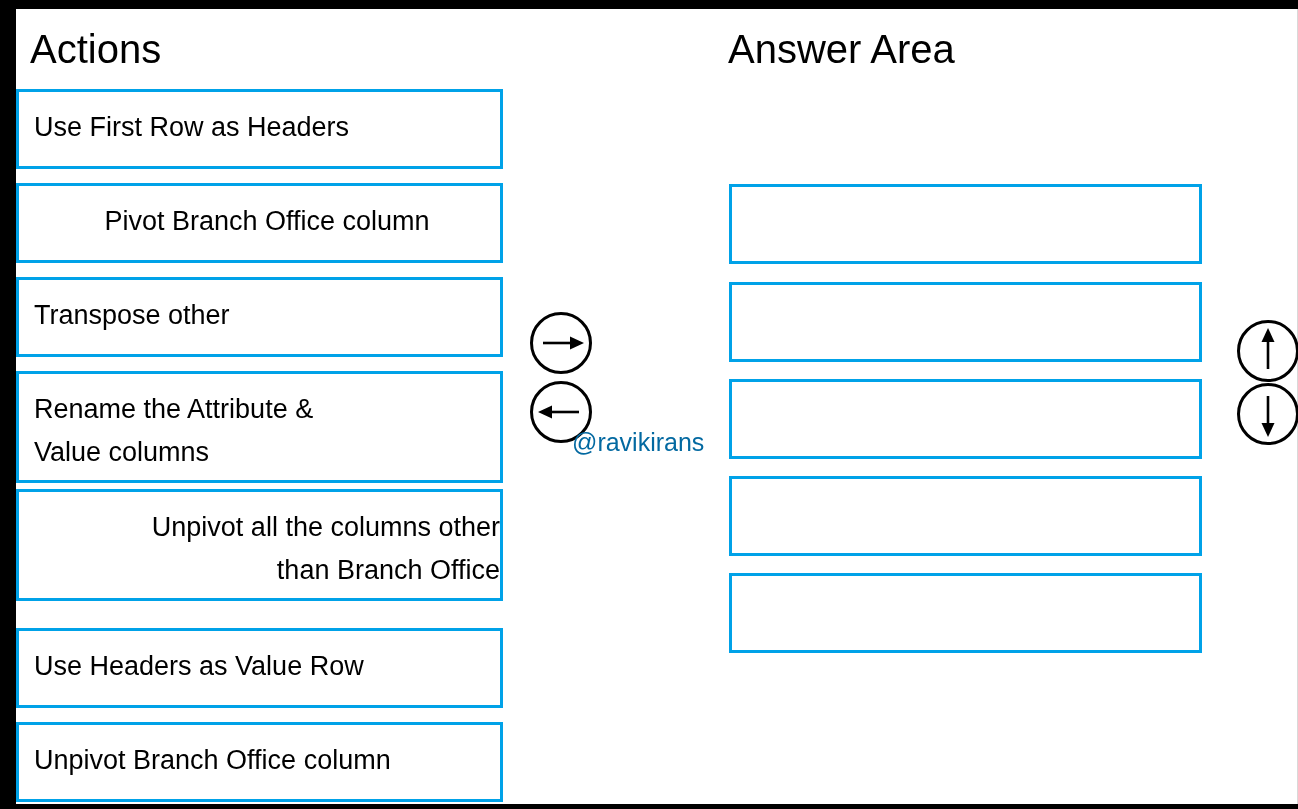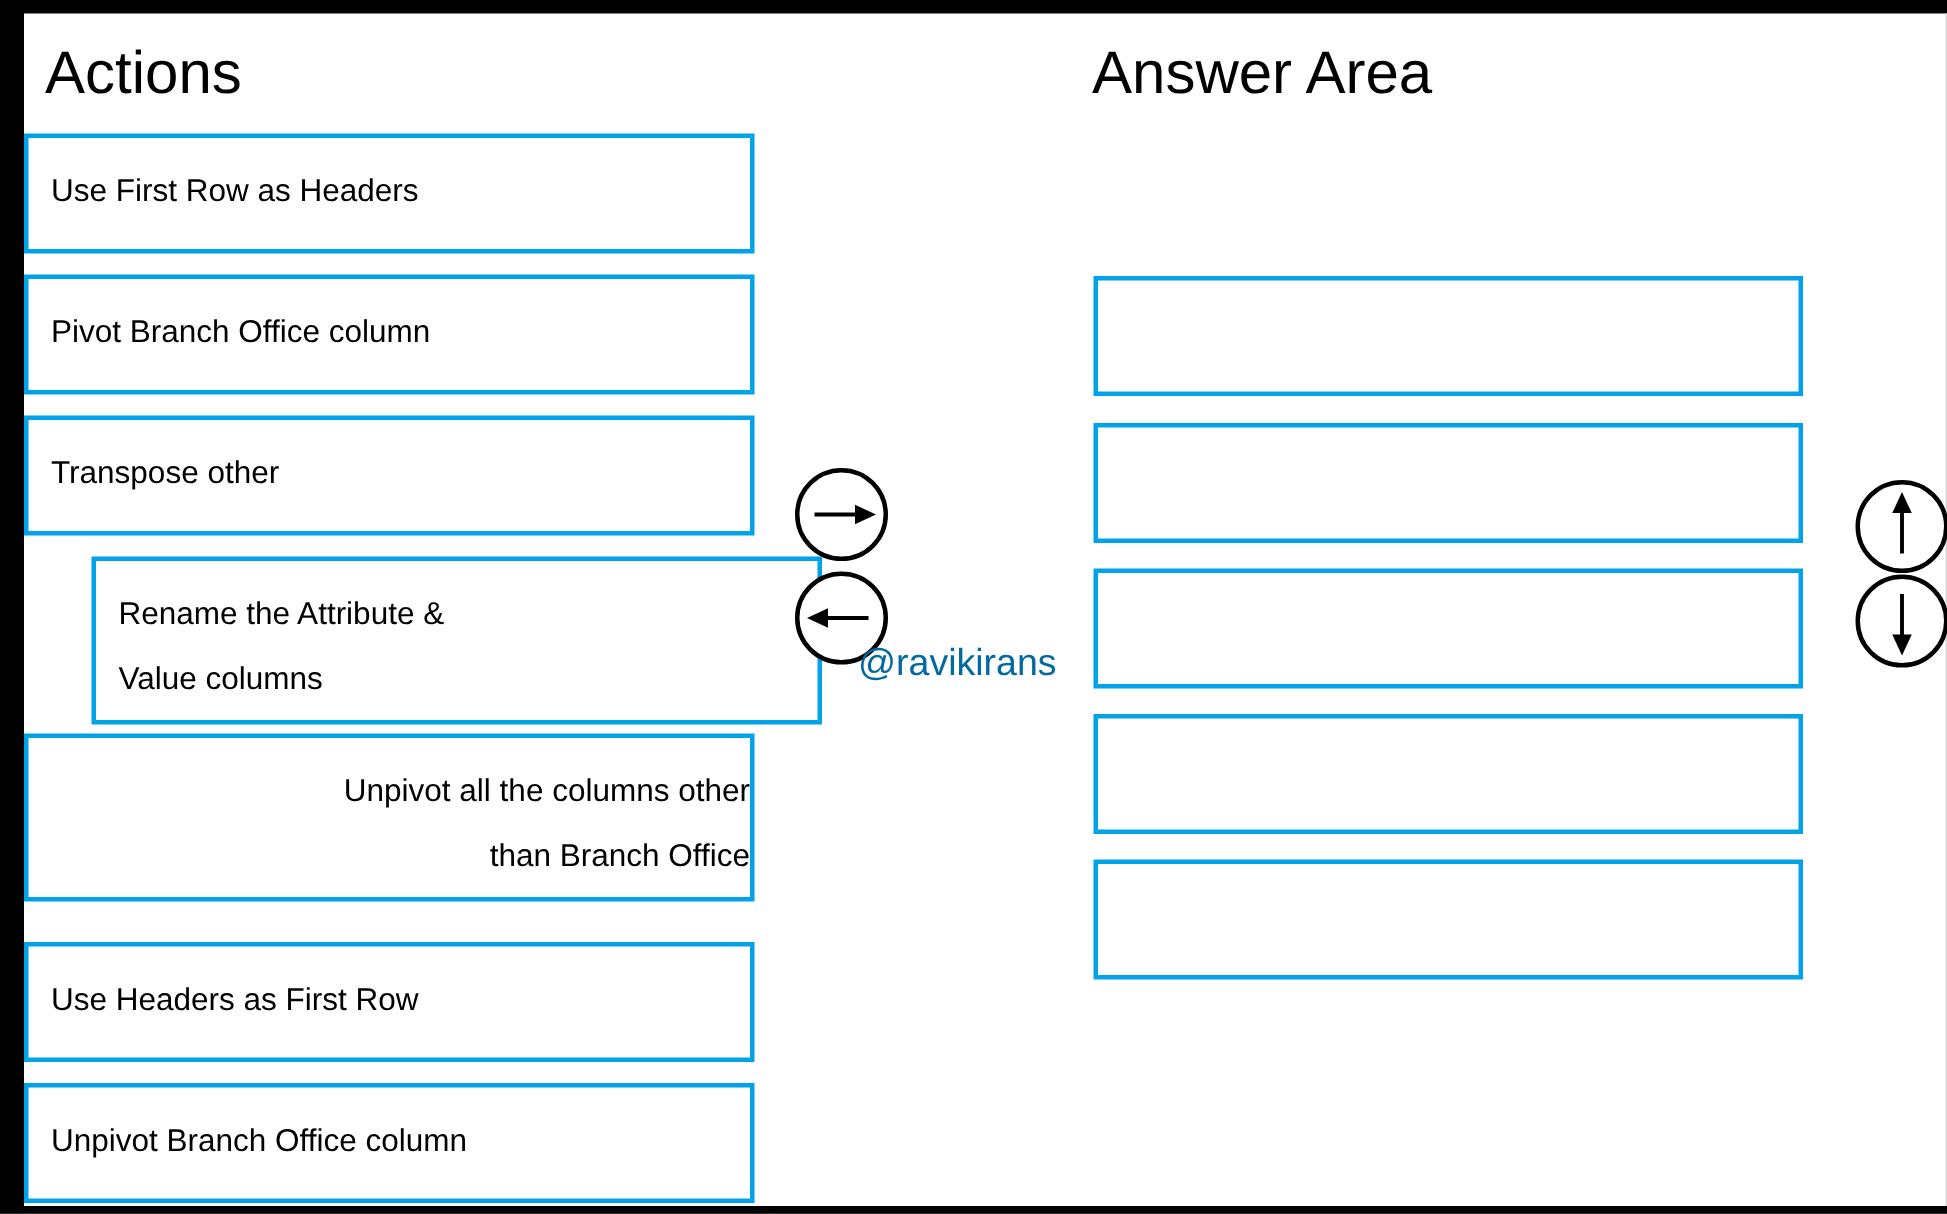--- a/index.html
+++ b/index.html
@@ -48,33 +48,33 @@
 
   
   .action-item {
     position: absolute;
     left: 0px;
     width: 487px;
     box-sizing: border-box;
     border: 3px solid #00A2E8;
     background: #ffffff;
     color: #000000;
-    font-size: 21px;
+    font-size: 27px;
     line-height: 43px;
     padding: 14px 0 0 15px;
   }
   .action-item .action-label {
     display: block;
     white-space: pre-line;
   }
 
   .ai-1 { top: 80px;  height: 80px; }
-  .ai-2 { top: 174px; height: 80px; }
+  .ai-2 { top: 174px; height: 80px; text-align: center; }
   .ai-3 { top: 268px; height: 80px; }
-  .ai-4 { top: 362px; height: 112px; margin-left: 45px; }
+  .ai-4 { top: 362px; height: 112px; }
   .ai-5 { top: 480px; height: 112px; text-align: right; }
   .ai-6 { top: 619px; height: 80px; }
   .ai-7 { top: 713px; height: 80px; }
 
   
   .answer-slot {
     position: absolute;
     left: 713px;
     width: 473px;
     height: 80px;
@@ -155,21 +155,21 @@
       <span class="action-label">Rename the Attribute &amp;
 Value columns</span>
     </div>
 
     <div class="action-item ai-5">
       <span class="action-label">Unpivot all the columns other
 than Branch Office</span>
     </div>
 
     <div class="action-item ai-6">
-      <span class="action-label">Use Headers as First Row</span>
+      <span class="action-label">Use Headers as Value Row</span>
     </div>
 
     <div class="action-item ai-7">
       <span class="action-label">Unpivot Branch Office column</span>
     </div>
 
     <div class="answer-slot as-1">
       <span></span>
     </div>
     <div class="answer-slot as-2">

